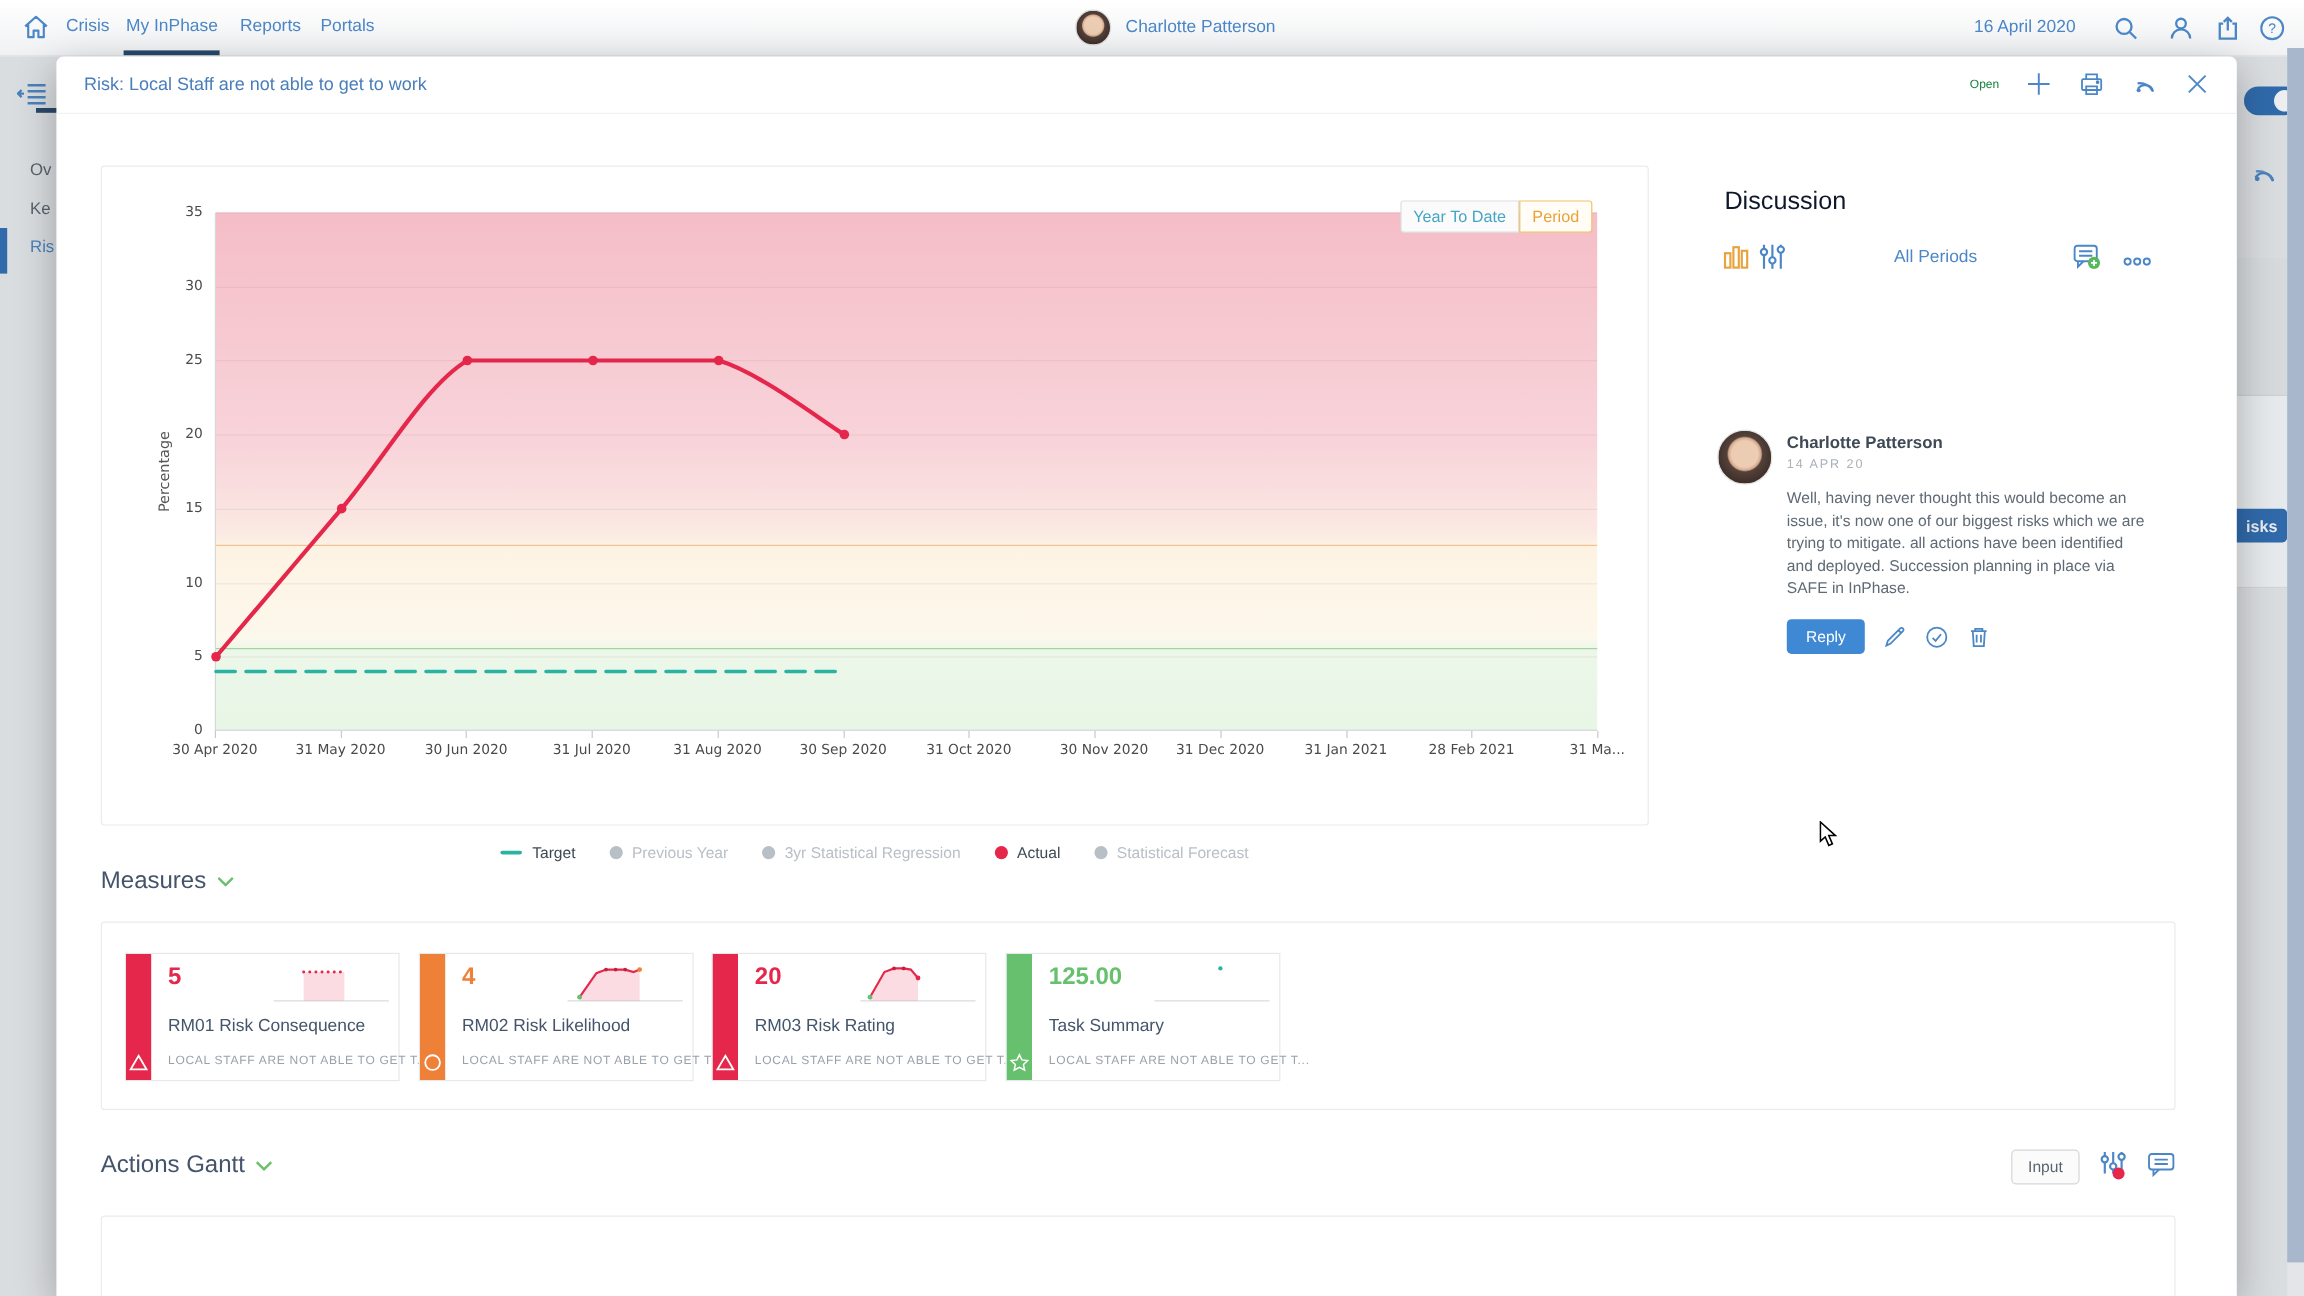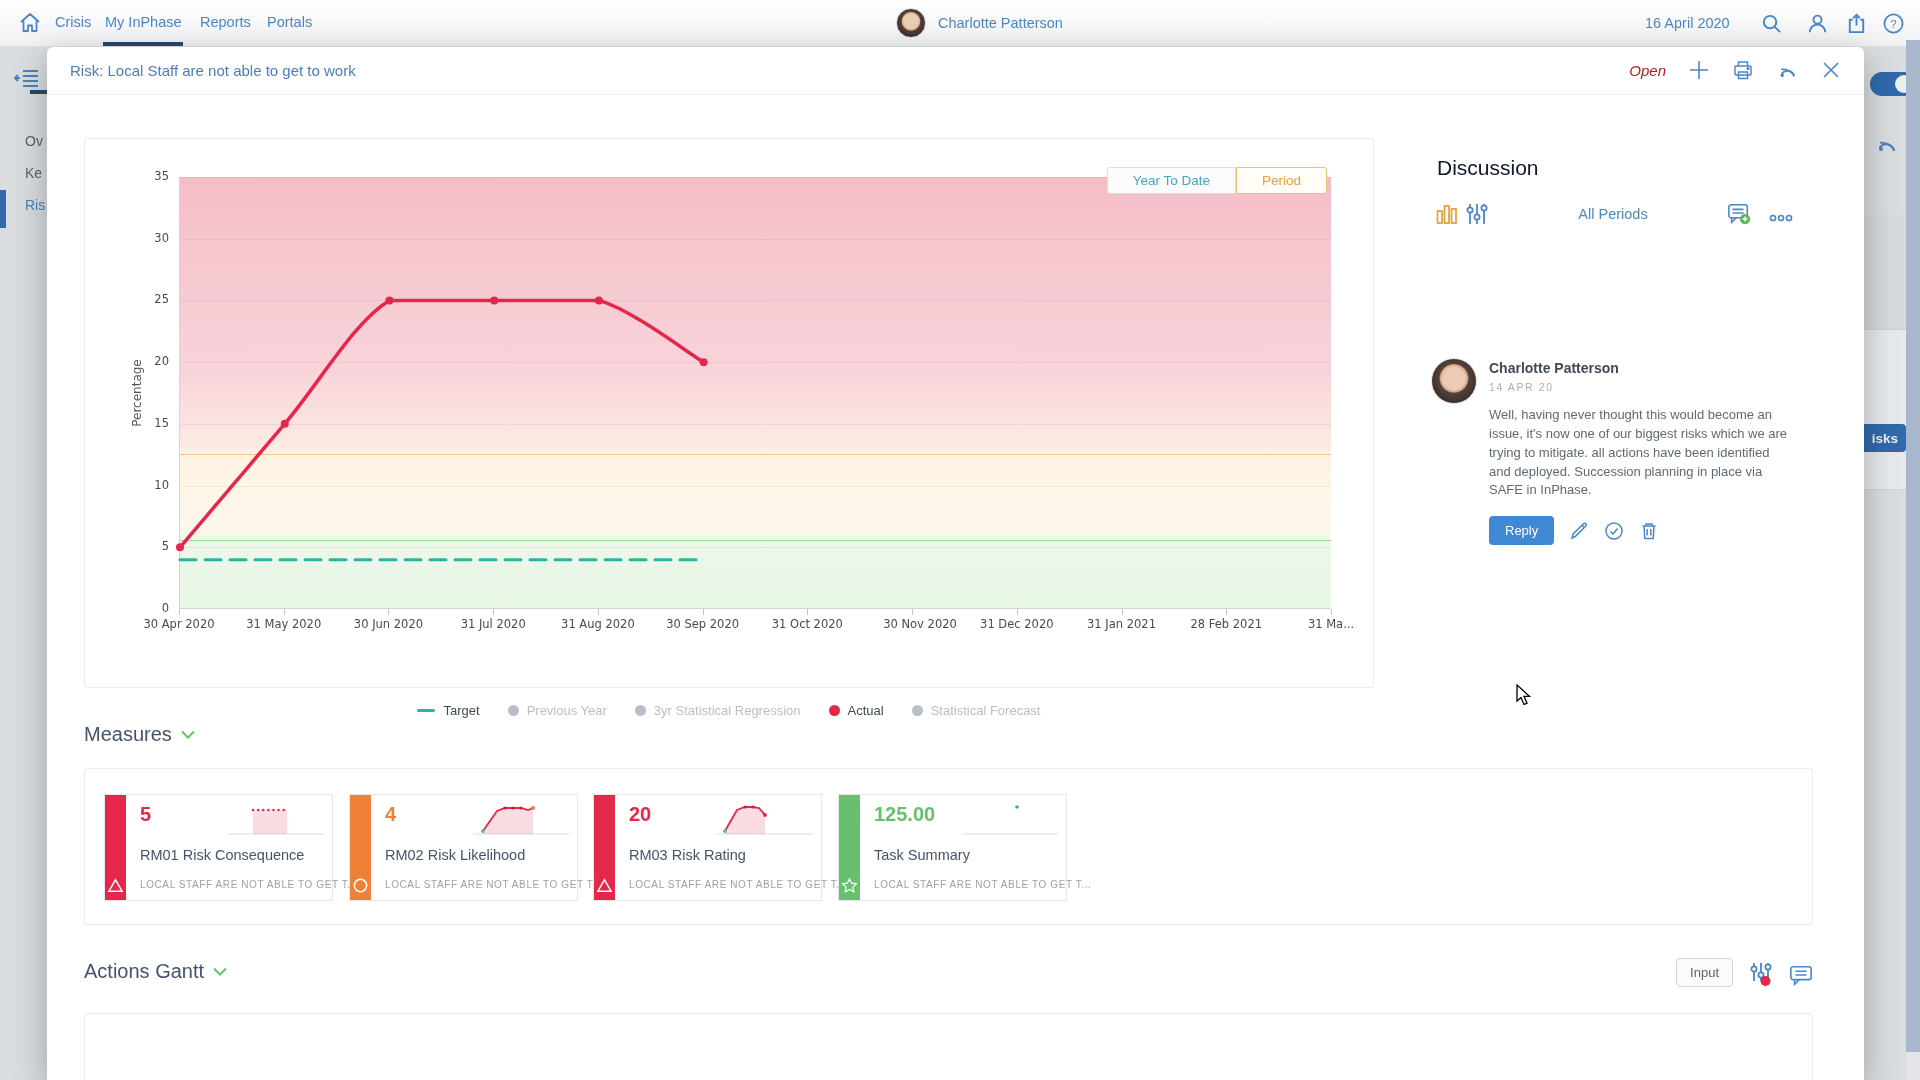--- a/index.html
+++ b/index.html
@@ -40,21 +40,21 @@
                   display:flex; align-items:center; justify-content:flex-end; padding-right:8px; }
   .scrollbar { position:absolute; left:1906px; top:40px; width:14px; height:1040px; background:#e3e5e8; z-index:30; }
   .scroll-thumb { position:absolute; left:0; top:0; width:14px; height:1012px; background:#a8b7cb; }
 
   
   .modal { position:absolute; left:47px; top:47px; width:1817px; height:1033px; background:#fff;
            border-radius:6px 6px 0 0; box-shadow:0 10px 34px rgba(0,0,0,0.28); z-index:20; overflow:hidden; }
   .modal-header { position:absolute; left:0; top:0; width:100%; height:48px; border-bottom:1px solid #eef0f2; }
   .modal-title { position:absolute; left:23px; top:15px; font-size:15px; color:#4a7ebb; }
   .modal-controls { position:absolute; right:22px; top:12px; display:flex; align-items:center; gap:22px; }
-  .modal-open { color:#b91c1c; font-size:15px; cursor:pointer;font-style:italic; }
+  .modal-open { color:#15803d; font-size:10px; cursor:pointer; }
   .mc-icon { width:22px; height:22px; cursor:pointer; }
 
   
   .chart-card { position:absolute; left:37px; top:91px; width:1290px; height:550px;
                 background:#fff; border:1px solid #e9ebed; border-radius:3px; }
   .plot { position:absolute; left:94px; top:38px; width:1152px; height:432px;
           border-left:1px solid #d5d8db; border-bottom:1px solid #cfd3d6;
           background:linear-gradient(#f5bdc7 0%, #f8d4da 45%, #fbe9e3 62%, #fdf3e3 64.5%,
                      #fdf8ec 82%, #ecf7e9 84.5%, #e8f6e6 100%); }
   .gridline { position:absolute; left:0; width:100%; height:1px; background:rgba(110,60,70,0.08); }
@@ -62,21 +62,21 @@
   .bandline-green { position:absolute; left:0; width:100%; height:1px; top:84.3%; background:rgba(120,195,110,0.65); }
   .plot svg { position:absolute; left:0; top:0; overflow:visible; }
   .ytick-label { position:absolute; left:36px; width:48px; text-align:right;
                  font:11.5px "DejaVu Sans", sans-serif; color:#4a4a4a; }
   .xtick-mark { position:absolute; top:470px; height:6px; width:0; border-left:1px solid #c6cacd; }
   .xtick-label { position:absolute; top:478px; width:92px; text-align:center;
                  font:11.5px "DejaVu Sans", sans-serif; color:#4a4a4a; white-space:nowrap; overflow:hidden; }
   .ylab-rot { position:absolute; left:-2px; top:246px; width:110px; height:16px; text-align:center;
               font:12px "DejaVu Sans", sans-serif; color:#555; transform:rotate(-90deg); }
   .range-buttons { position:absolute; top:28px; right:46px; display:flex; z-index:3; }
-  .range-btn { font-size:13.5px; padding:5px 25px; border:1px solid #dcdee0; background:#fbfbfb;
+  .range-btn { font-size:13.5px; padding:5px 10px; border:1px solid #dcdee0; background:#fbfbfb;
                color:#45a5c5; cursor:pointer; border-radius:3px 0 0 3px; }
   .range-btn.active { background:#fffdf6; border:1px solid #efc36a; color:#e9a23b; border-radius:0 3px 3px 0; }
   .legend { position:absolute; left:0; top:564px; width:100%; display:flex; justify-content:center;
             gap:28px; align-items:center; }
   .legend-item { display:flex; align-items:center; gap:8px; font-size:13px; cursor:pointer; }
   .lg-dash { width:18px; height:3px; border-radius:2px; }
   .lg-dot { width:11px; height:11px; border-radius:50%; }
 
   
   .discussion { position:absolute; left:1366px; top:91px; width:400px; height:550px; }
@@ -114,21 +114,21 @@
   .mcard-stripe svg { position:absolute; left:2px; bottom:6px; }
   .mcard-body { position:relative; flex:1; }
   .mcard-value { position:absolute; left:14px; top:8px; font-size:20px; font-weight:700; }
   .spark-svg { position:absolute; right:6px; top:6px; }
   .mcard-title { position:absolute; left:14px; top:52px; font-size:14.5px; color:#44546a; white-space:nowrap; }
   .mcard-sub { position:absolute; left:14px; top:84px; font-size:10px; letter-spacing:0.6px;
                color:#9aa1ab; white-space:nowrap; }
 
   
   .gantt-heading { left:37px; top:913px; }
-  .gantt-controls { position:absolute; top:911px; right:51px; display:flex; align-items:flex-end; gap:16px; }
+  .gantt-controls { position:absolute; top:911px; right:51px; display:flex; align-items:flex-start; gap:16px; }
   .input-btn { border:1px solid #d3d6d9; background:#fbfbfc; color:#5a6570; font-size:13px;
                padding:6px 13px; border-radius:4px; cursor:pointer; font-family:inherit; }
   .gantt-box { position:absolute; left:37px; top:966px; width:1729px; height:80px;
                background:#fff; border:1px solid #e9ebed; border-radius:3px 3px 0 0; }
 
   .cursor { position:absolute; left:1516px; top:684px; z-index:99; pointer-events:none; }
 </style>
 </head>
 <body>
 

